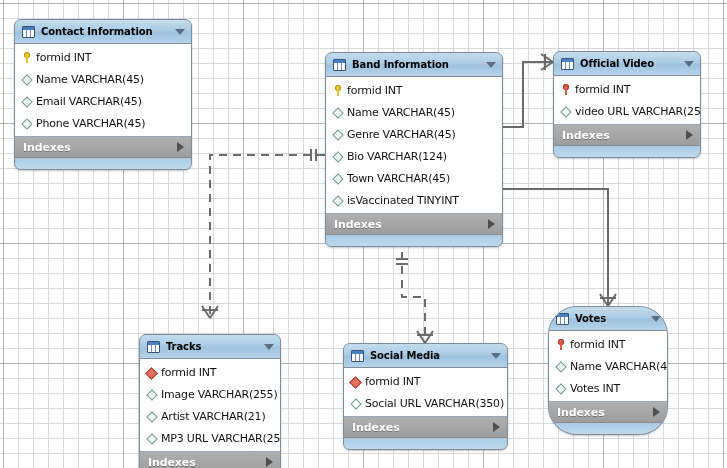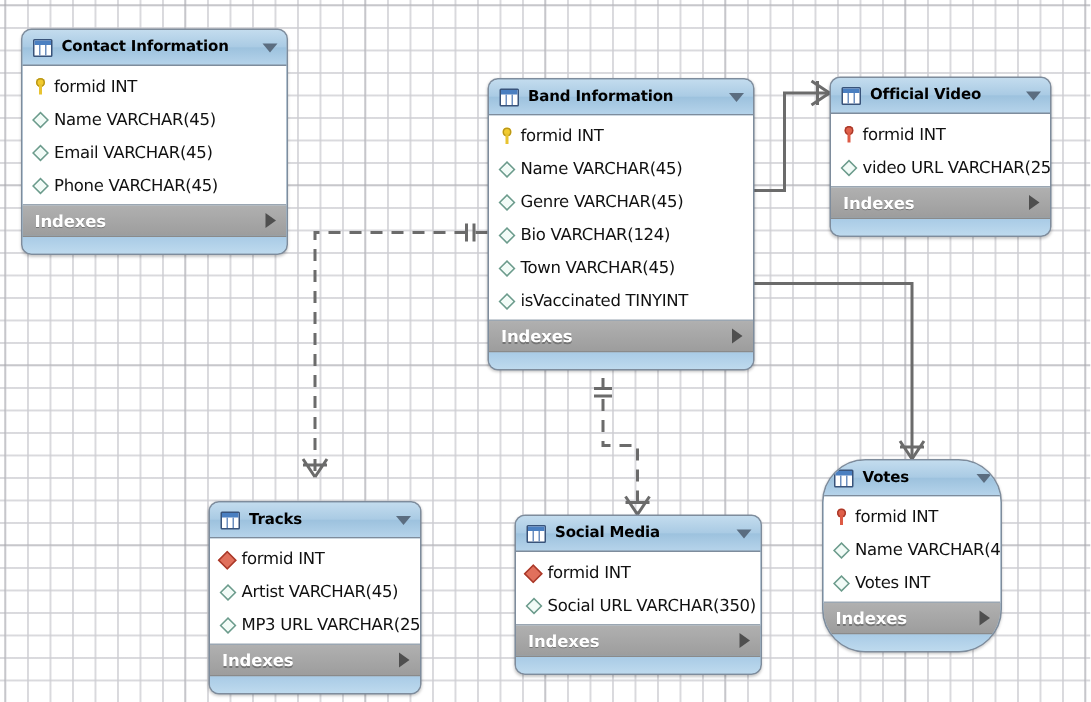--- a/index.html
+++ b/index.html
@@ -316,21 +316,25 @@
           <span class="ent-title">Tracks</span>
           <span class="caret-down"></span>
         </div>
         <div class="ent-fields">
           <div class="field-row">
             <span class="ico ico-diamond-red"></span>
             <span class="field-label">formid INT</span>
           </div>
           <div class="field-row">
             <span class="ico ico-diamond-open"></span>
-            <span class="field-label">Artist VARCHAR(45)</span>
+            <span class="field-label">Image VARCHAR(255)</span>
+          </div>
+          <div class="field-row">
+            <span class="ico ico-diamond-open"></span>
+            <span class="field-label">Artist VARCHAR(21)</span>
           </div>
           <div class="field-row">
             <span class="ico ico-diamond-open"></span>
             <span class="field-label">MP3 URL VARCHAR(255)</span>
           </div>
         </div>
         <div class="ent-indexes">
           <span class="idx-label">Indexes</span>
           <span class="caret-right"></span>
         </div>

